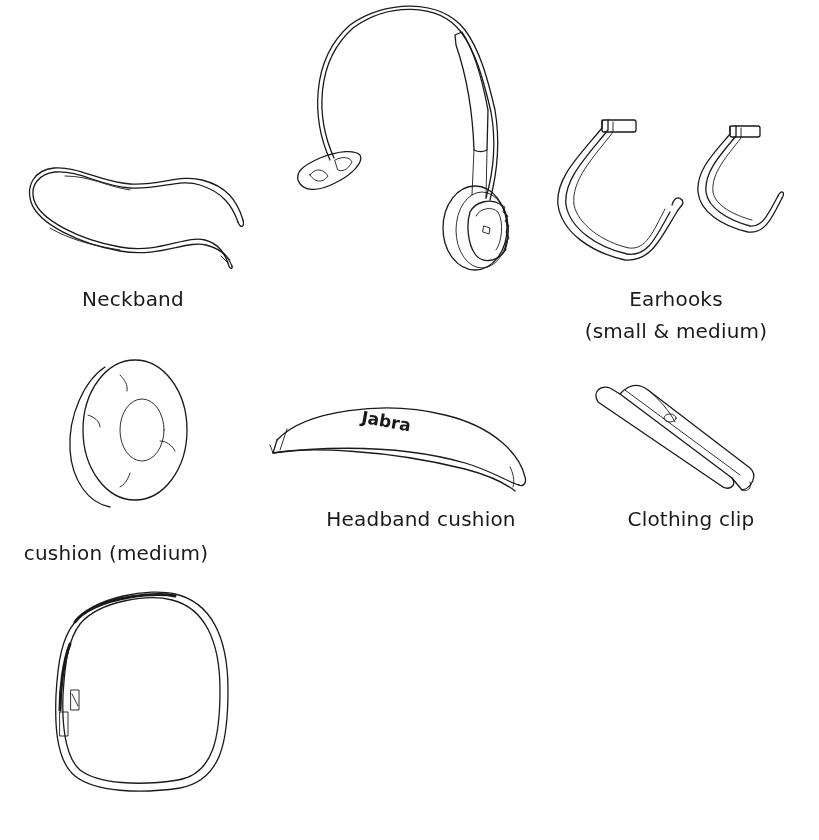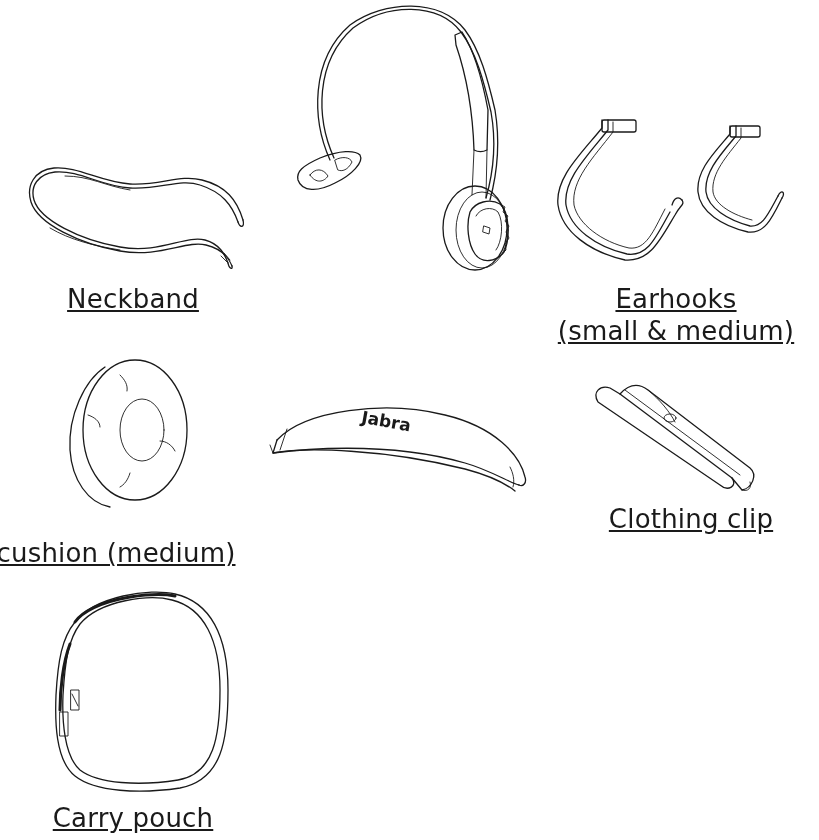--- a/index.html
+++ b/index.html
@@ -1,21 +1,21 @@
 <!DOCTYPE html>
 <html><head>
 <meta charset="utf-8">
 <style>
   html, body { margin:0; padding:0; background:#ffffff; }
   body { width:819px; height:840px; position:relative; overflow:hidden;
          font-family:"DejaVu Sans", sans-serif; color:#1a1a1a; }
   .item { position:absolute; }
   .item svg { position:absolute; overflow:visible; }
-  .label { position:absolute; text-align:center; font-size:26px; line-height:32px;
-           letter-spacing:0.2px; white-space:nowrap; transform:translateX(-50%);text-decoration:underline; }
+  .label { position:absolute; text-align:center; font-size:20px; line-height:32px;
+           letter-spacing:0.2px; white-space:nowrap; transform:translateX(-50%); }
   svg path, svg ellipse, svg rect, svg line, svg polyline, svg circle {
     fill:none; stroke:#1a1a1a; stroke-width:1.3; stroke-linecap:round; stroke-linejoin:round;
   }
   .thin { stroke-width:0.9 !important; }
   .brand { font-family:"DejaVu Sans", sans-serif; font-weight:bold; font-size:17px; fill:#1a1a1a; stroke:none; }
 </style>
 </head>
 <body>
 
 <div class="item" style="left:0;top:0;width:260px;height:320px;">
@@ -82,20 +82,21 @@
 
 <div class="item" style="left:265px;top:395px;width:280px;height:160px;">
   <svg width="280" height="100" viewBox="0 0 280 100" style="left:0;top:0;">
     <path d="M12,45 C40,15 120,5 180,20 C230,32 255,60 260,82 C262,88 258,92 254,90"></path>
     <path d="M12,45 L8,58 C30,55 120,45 200,68 C225,75 245,88 254,90"></path>
     <path class="thin" d="M22,34 L15,55 M8,58 L5,50"></path>
     <path d="M8,58 C40,52 120,54 200,74 C230,82 245,92 250,96"></path>
     <path class="thin" d="M245,72 C248,78 250,85 248,92"></path>
     <text class="brand" x="96" y="32" transform="rotate(10 120 28)">Jabra</text>
   </svg>
+  <div class="label" style="left:156px;top:108px;">Headband cushion</div>
 </div>
 
 <div class="item" style="left:580px;top:380px;width:239px;height:175px;">
   <svg width="239" height="120" viewBox="0 0 239 120" style="left:0;top:0;">
     <path d="M30,8 C20,5 12,12 18,22 L140,105 C148,112 158,106 152,98 L40,14 Z"></path>
     <path d="M40,14 C50,3 60,4 68,10 L170,88 C178,95 172,108 162,110 L152,98"></path>
     <path class="thin" d="M45,10 L160,95"></path>
     <path class="thin" d="M68,10 C80,20 90,32 95,42"></path>
     <ellipse cx="90" cy="38" rx="6" ry="4" class="thin"></ellipse>
     <path class="thin" d="M162,110 C168,112 172,108 170,102"></path>
@@ -106,14 +107,13 @@
 <div class="item" style="left:0;top:580px;width:300px;height:260px;">
   <svg width="300" height="220" viewBox="0 0 300 220" style="left:0;top:0;">
     <path d="M75,42 C95,16 150,8 175,14 C210,22 228,55 228,110 C228,160 222,200 180,208 C140,214 95,212 75,196 C55,180 55,140 56,115 C58,80 62,58 75,42 Z"></path>
     <path d="M80,44 C100,20 150,14 172,20 C204,28 220,60 220,110 C220,156 214,194 178,200 C140,206 98,204 80,190 C64,176 62,140 63,115 C65,82 68,60 80,44 Z"></path>
     <path d="M75,42 C82,32 100,22 130,17 C150,14 165,14 175,16" style="stroke-width:3;"></path>
     <path d="M60,130 C60,110 63,82 70,64" style="stroke-width:3;"></path>
     <rect x="60" y="132" width="8" height="24" class="thin"></rect>
     <rect x="71" y="110" width="8" height="20" class="thin"></rect>
     <line x1="72" y1="114" x2="78" y2="126" class="thin"></line>
   </svg>
-  <div class="label" style="left:133px;top:222px;">Carry pouch</div>
 </div>
 
 </body></html>

